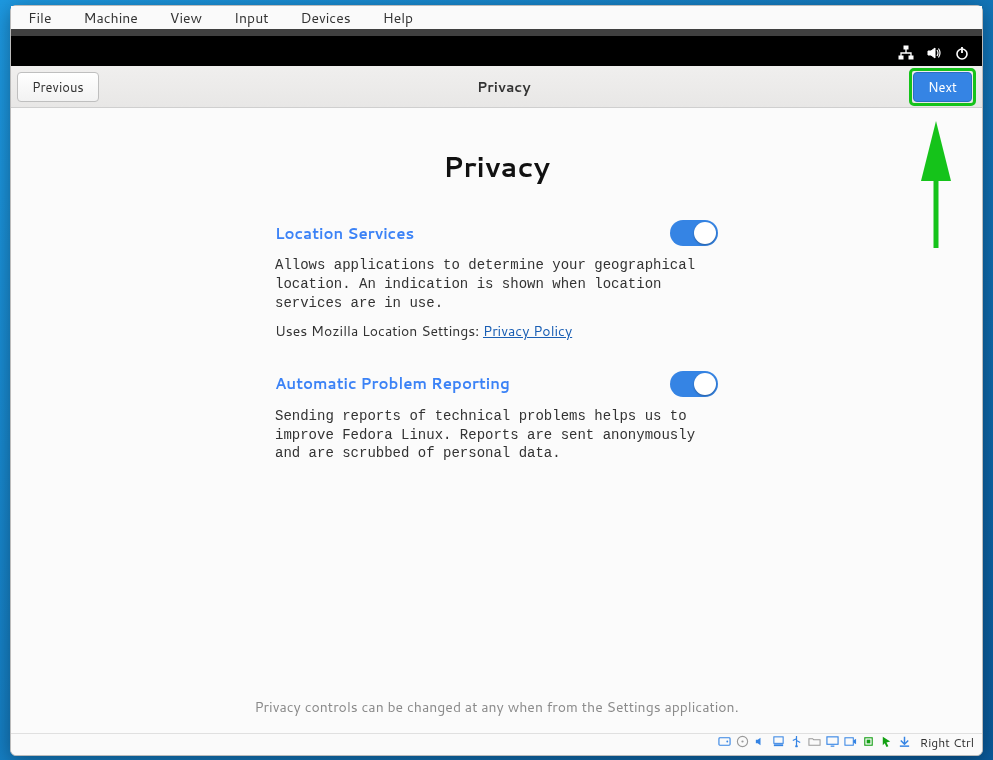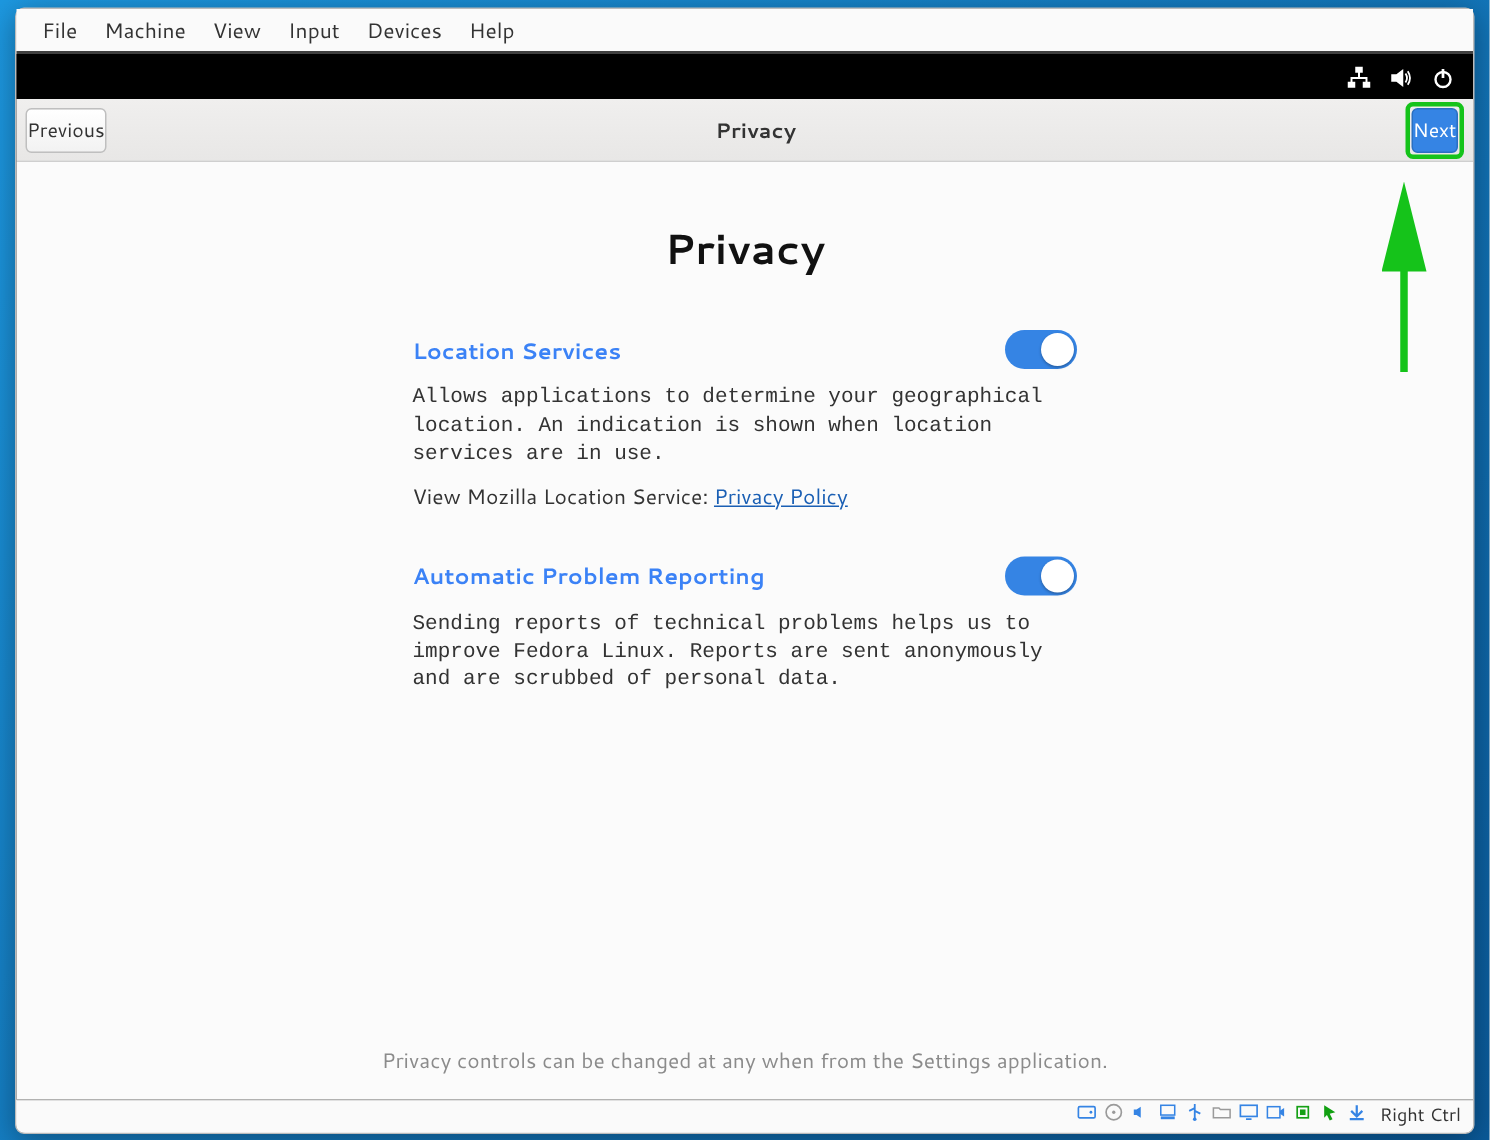--- a/index.html
+++ b/index.html
@@ -4,35 +4,35 @@
 <style>
   * { box-sizing: border-box; margin: 0; padding: 0; font-family: Cantarell, "Segoe UI", sans-serif; }
   body { width: 993px; height: 760px; position: relative; overflow: hidden; background: linear-gradient(135deg, #1d98e0, #0a5a9a); }
 
   
   .host-window { position: absolute; left: 10px; top: 5px; width: 973px; height: 751px; background: #fff; border: 1px solid #bbb; border-radius: 6px; box-shadow: 0 4px 20px rgba(0,0,0,0.35); display: flex; flex-direction: column; }
   .titlebar { height: 30px; display: flex; align-items: center; justify-content: center; position: relative; background: #f1f0ef; border-bottom: 1px solid #d0d0d0; border-radius: 6px 6px 0 0; }
   .titlebar .title { font-size: 13px; font-weight: 600; color: #333; }
   .titlebar .close { position: absolute; right: 8px; top: 5px; width: 18px; height: 18px; display:flex; align-items:center; justify-content:center; font-size: 15px; color:#333; cursor:pointer; }
 
-  .menubar { height: 30px; display: flex; align-items: center; padding: 0 8px; gap: 0; background: #fafafa; border-bottom: 2px solid #404040; font-size: 14px; color: #333; }
+  .menubar { height: 30px; display: flex; align-items: center; padding: 0 8px; gap: 14px; background: #fafafa; border-bottom: 7px solid #404040; font-size: 14px; color: #333; }
   .menubar .menu-item { padding: 4px 9px; cursor: default; }
 
   
   .guest { flex: 1; position: relative; background: #000; overflow: hidden; }
 
   .guest-top { position: absolute; left:0; right:0; top:0; height: 30px; background: #000; display:flex; align-items:center; justify-content:flex-end; padding-right: 12px; gap: 12px; color:#fff; }
   .guest-top .icon { width:16px; height:16px; fill:#fff; stroke:#fff; cursor:pointer; }
 
   
   .privacy-window { position: absolute; left: 0; right: 0; top: 30px; bottom: 0; background: #f6f5f4; display:flex; flex-direction:column; }
 
   .headerbar { height: 42px; background: linear-gradient(#f0efee, #e8e7e6); border-bottom: 1px solid #cfcfcf; display:flex; align-items:center; justify-content:space-between; padding: 0 6px; }
   .headerbar .hb-title { font-size: 14px; font-weight: 600; color: #333; }
-  .hb-btn { border:1px solid #bfbfbf; border-radius:4px; background:linear-gradient(#fff,#f2f2f2); padding: 5px 0; font-size:13px; color:#333; cursor:pointer; }
+  .hb-btn { border:1px solid #bfbfbf; border-radius:4px; background:linear-gradient(#fff,#f2f2f2); padding: 5px 14px; font-size:13px; color:#333; cursor:pointer; }
   .hb-btn.next { background: #3584e4; border-color:#2a6fc2; color:#fff; }
   .next-wrap { border: 3px solid #15c31a; border-radius:5px; padding:1px; }
 
   .content { flex:1; background:#fbfbfb; padding: 38px 0 0; display:flex; flex-direction:column; align-items:center; }
   .content-inner { width: 443px; }
   .content h1 { font-size: 28px; font-weight: 700; color:#111; text-align:center; margin-bottom: 34px; }
 
   .section { margin-bottom: 30px; }
   .section-row { display:flex; align-items:center; justify-content:space-between; margin-bottom: 10px; }
   .section-title { font-size: 15px; font-weight:600; color:#3b82f6; }
@@ -108,21 +108,21 @@
 
           <div class="section">
             <div class="section-row">
               <span class="section-title">Location Services</span>
               <div class="switch">
                   <div class="knob"></div>
                 </div>
             </div>
             <p class="section-desc">Allows applications to determine your geographical location. An indication is shown when location services are in use.</p>
             <p class="section-sub">
-              <span>View Mozilla Location Service: </span><a class="link">Privacy Policy</a>
+              <span>Uses Mozilla Location Settings: </span><a class="link">Privacy Policy</a>
             </p>
           </div>
 
           <div class="section">
             <div class="section-row">
               <span class="section-title">Automatic Problem Reporting</span>
               <div class="switch">
                   <div class="knob"></div>
                 </div>
             </div>

